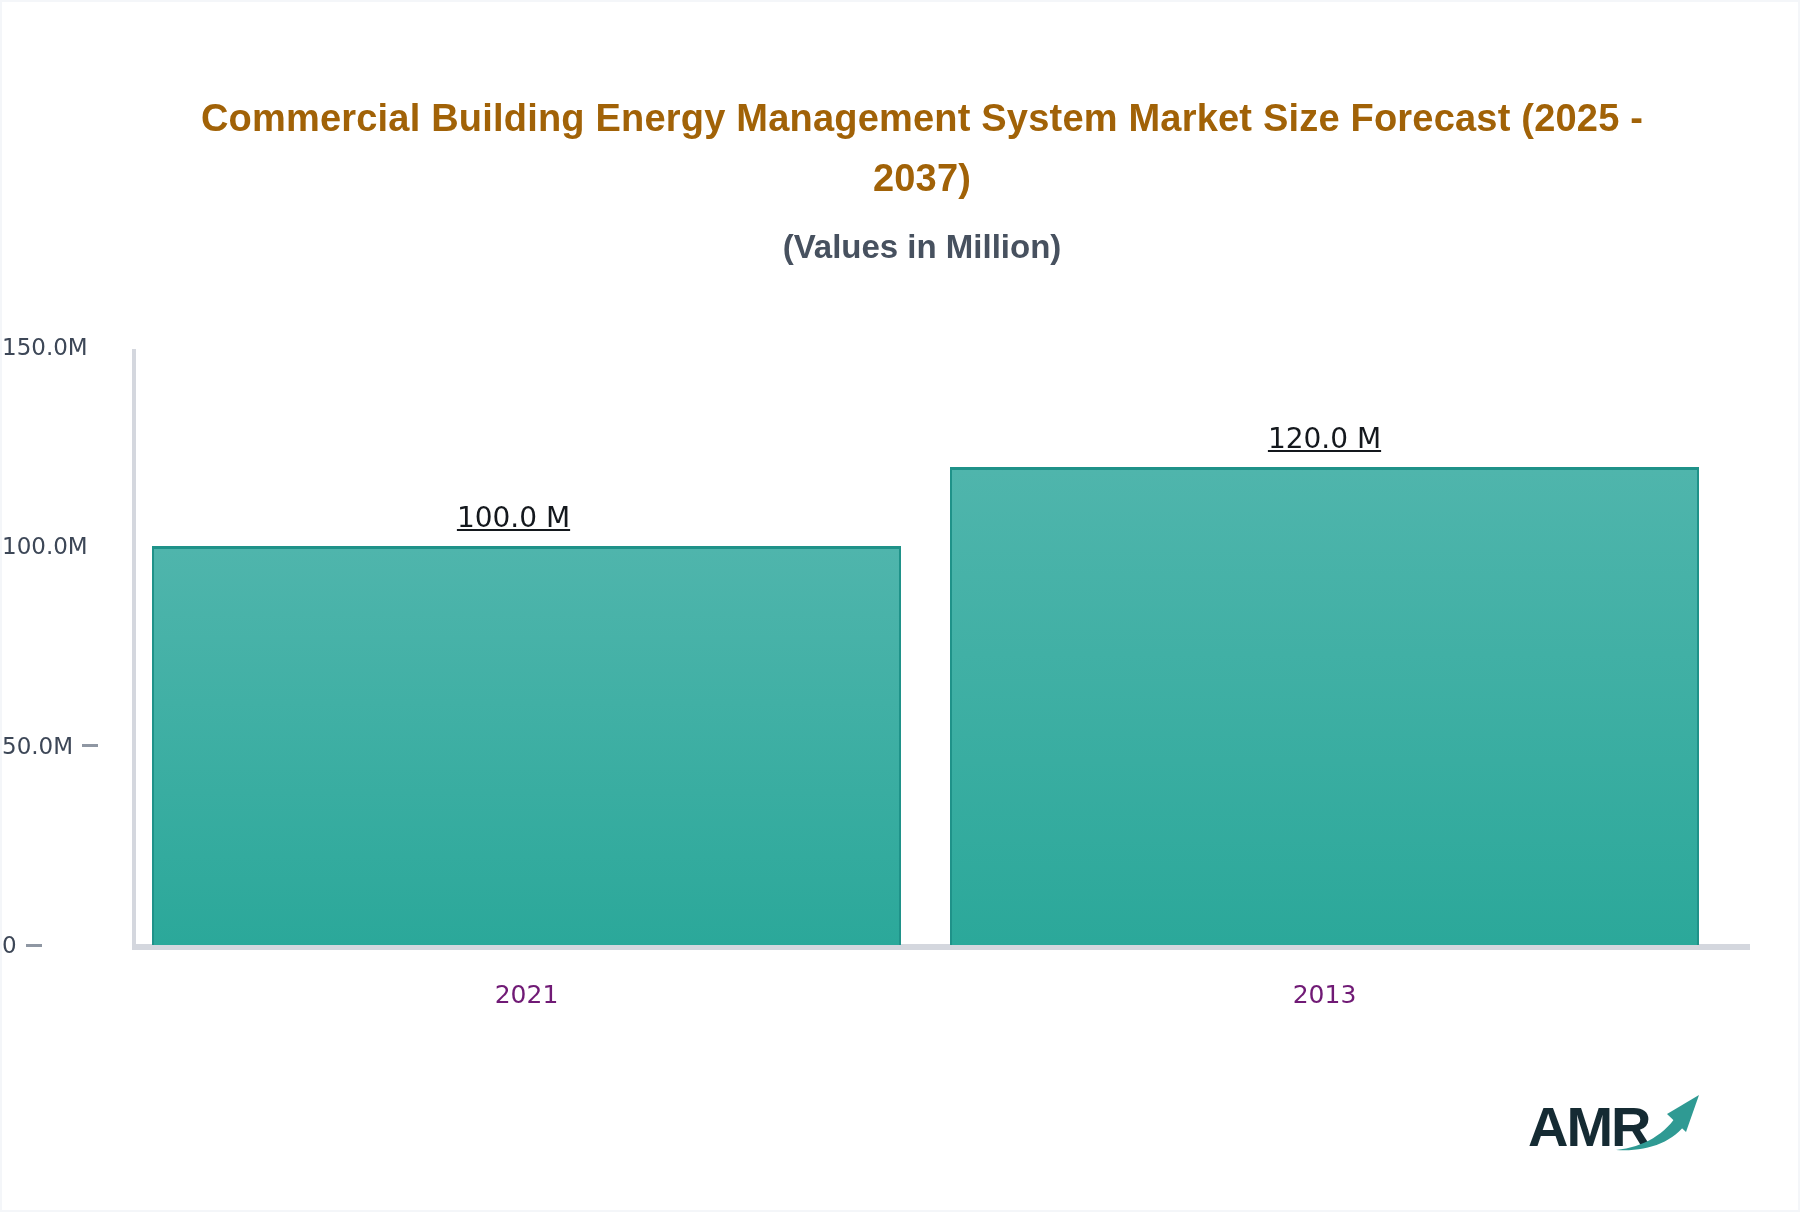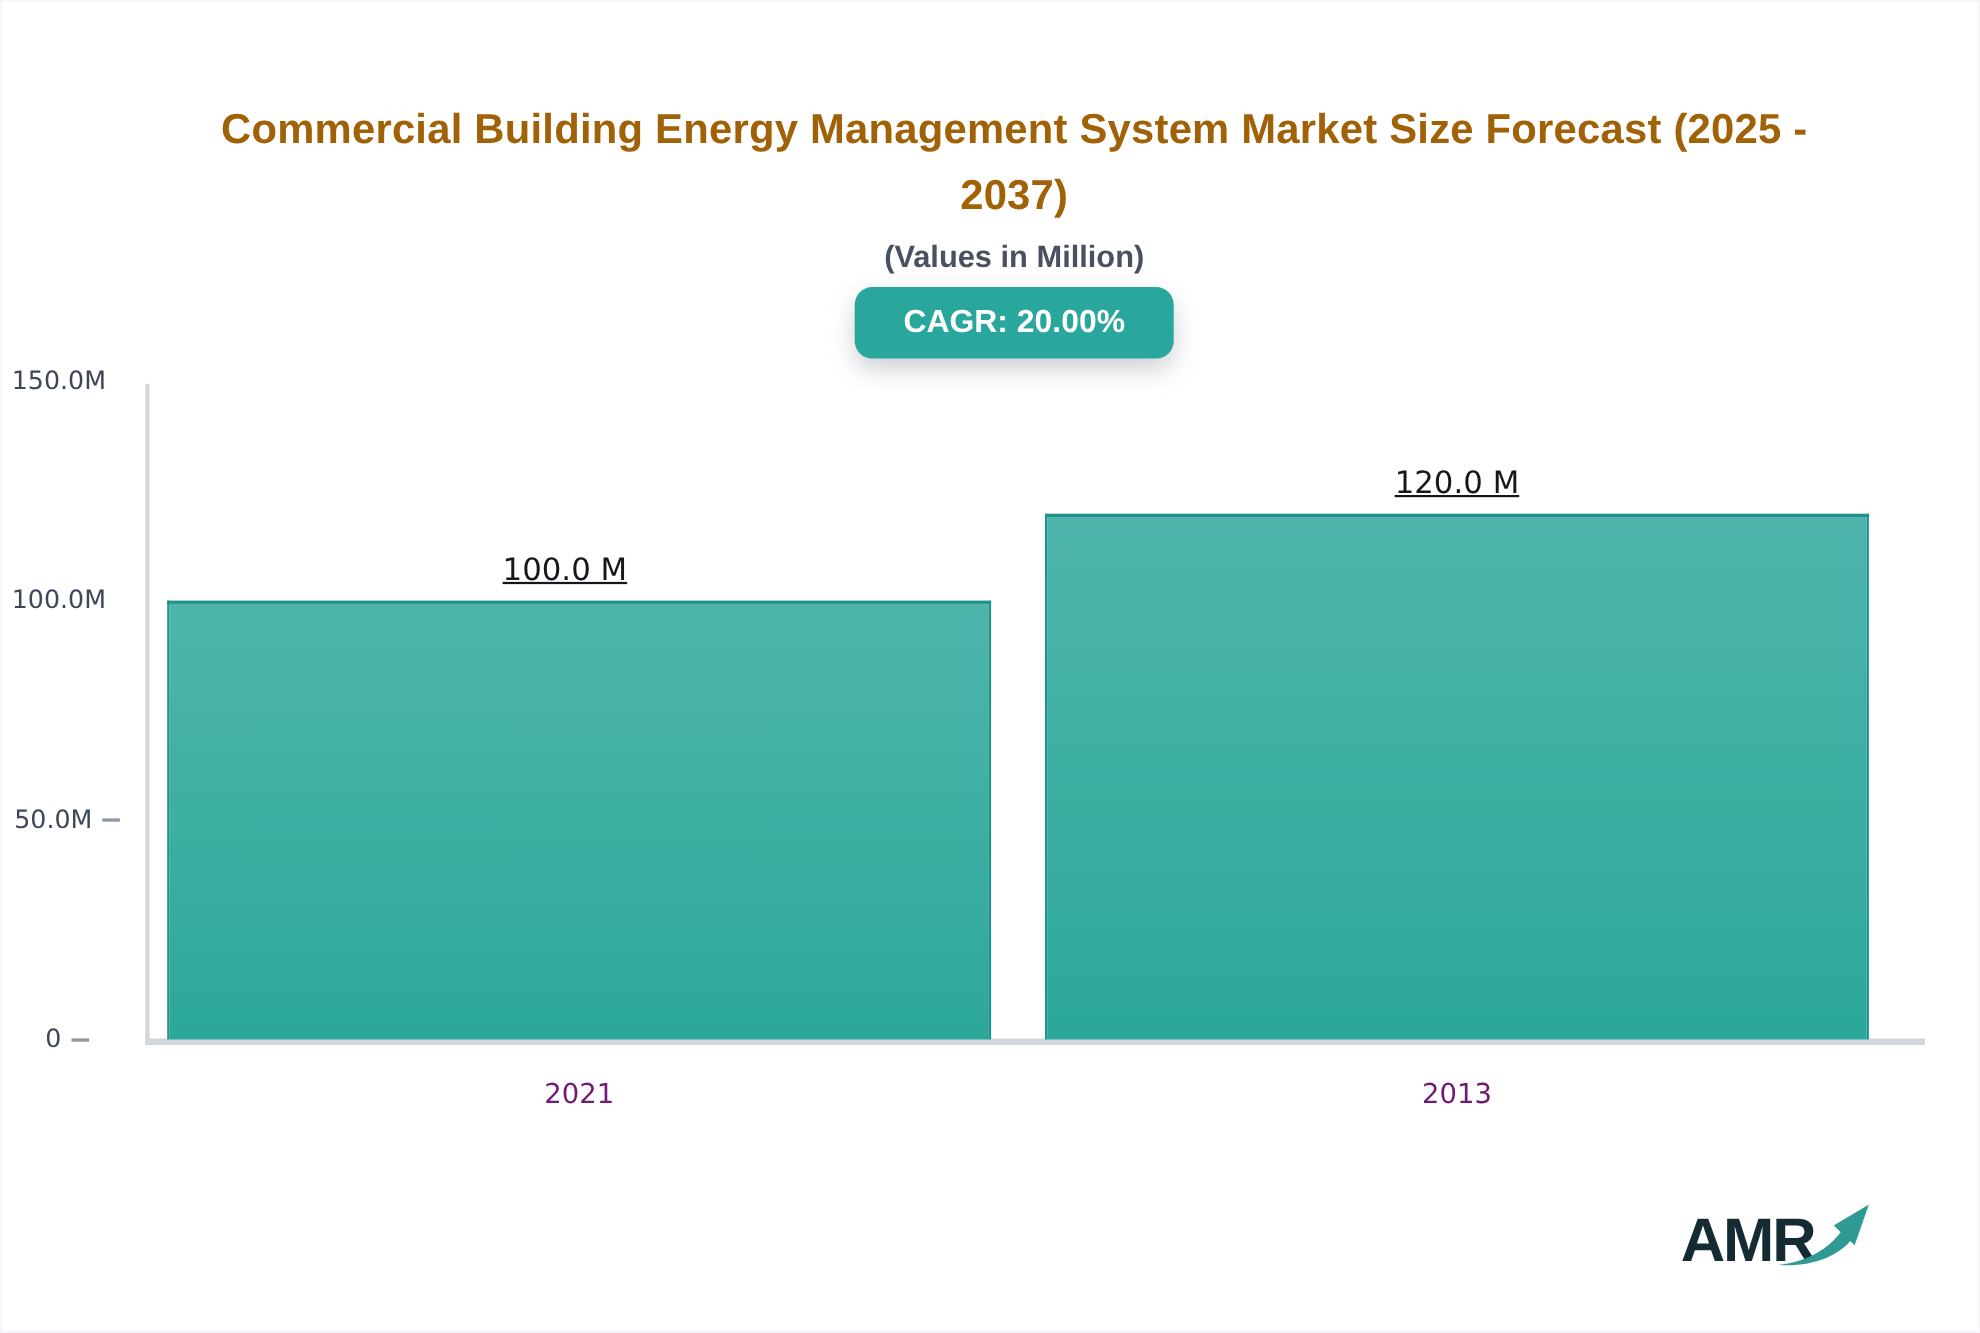--- a/index.html
+++ b/index.html
@@ -22,22 +22,22 @@
     text-align: center;
   }
   .title-line {
     font-size: 38px;
     font-weight: bold;
     line-height: 60px;
     color: #a16207;
     letter-spacing: 0.2px;
   }
   .subtitle {
-    margin-top: 10px;
-    font-size: 28px;
+    margin-top: 20px;
+    font-size: 33px;
     font-weight: bold;
     color: #47515f;
   }
   .badge {
     display: inline-block;
     margin-top: 11px;
     background: #2aa79c;
     color: #ffffff;
     font-size: 29px;
     font-weight: bold;
@@ -57,21 +57,21 @@
     position: absolute;
     left: 130px; top: 942px;
     width: 1618px; height: 6px;
     background: #d4d7de;
   }
   .ytick-row {
     position: absolute;
     left: 0; width: 118px; height: 34px;
     display: flex;
     align-items: center;
-    justify-content: center;
+    justify-content: flex-start;
   }
   .ytick-label {
     font-family: "DejaVu Sans", sans-serif;
     font-size: 23px;
     color: #3d4757;
     white-space: nowrap;
   }
   .ytick-dash {
     width: 16px; height: 3px;
     background: #8f97a3;
@@ -116,21 +116,20 @@
 </style>
 </head>
 <body>
 
 <div class="page">
 
   <div class="header">
     <div class="title-line">Commercial Building Energy Management System Market Size Forecast (2025 -</div>
     <div class="title-line">2037)</div>
     <div class="subtitle">(Values in Million)</div>
-    <div><span class="badge">CAGR: 20.00%</span></div>
   </div>
 
   <div class="plot">
     <div class="y-axis-line"></div>
     <div class="x-axis-line"></div>
     <div id="yticks">
         <div class="ytick-row no-dash" style="top: 328px;">
           <span class="ytick-label">150.0M</span>
         </div>
         <div class="ytick-row no-dash" style="top: 527.333px;">

